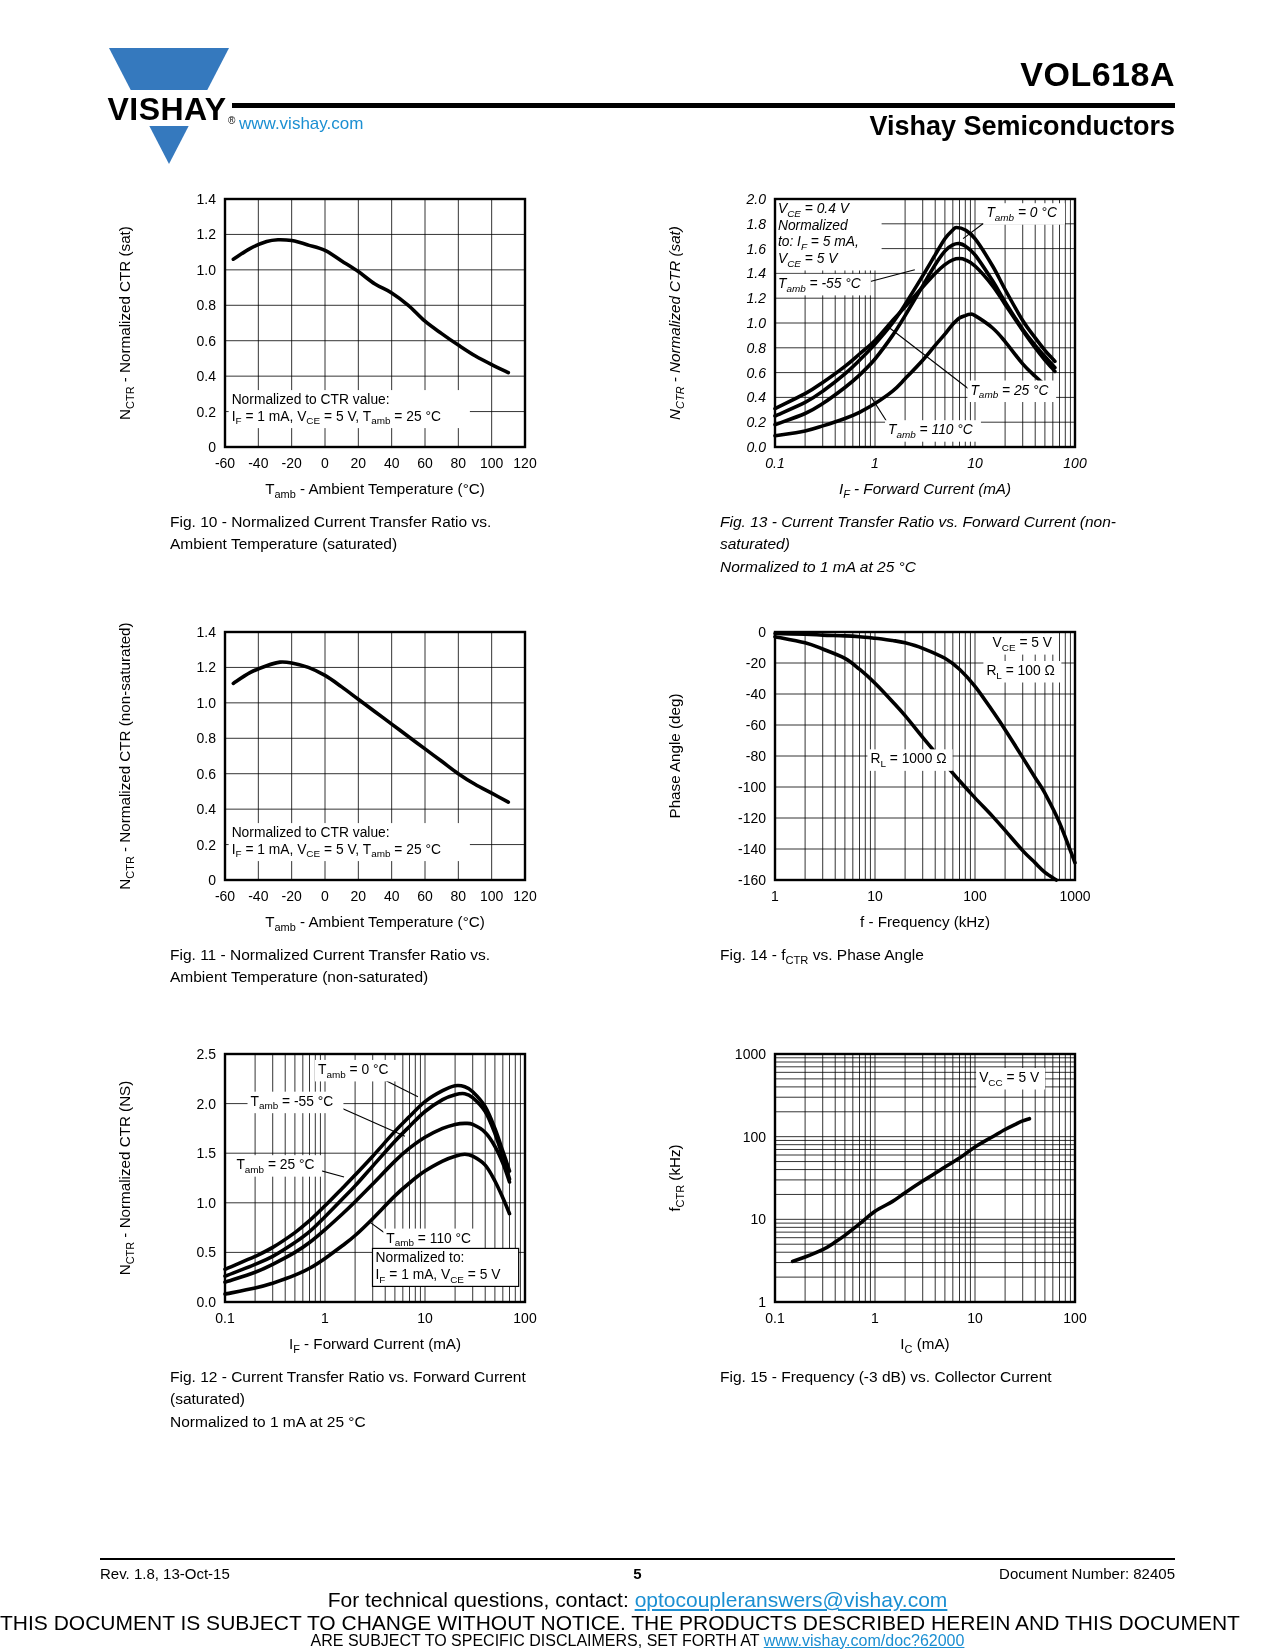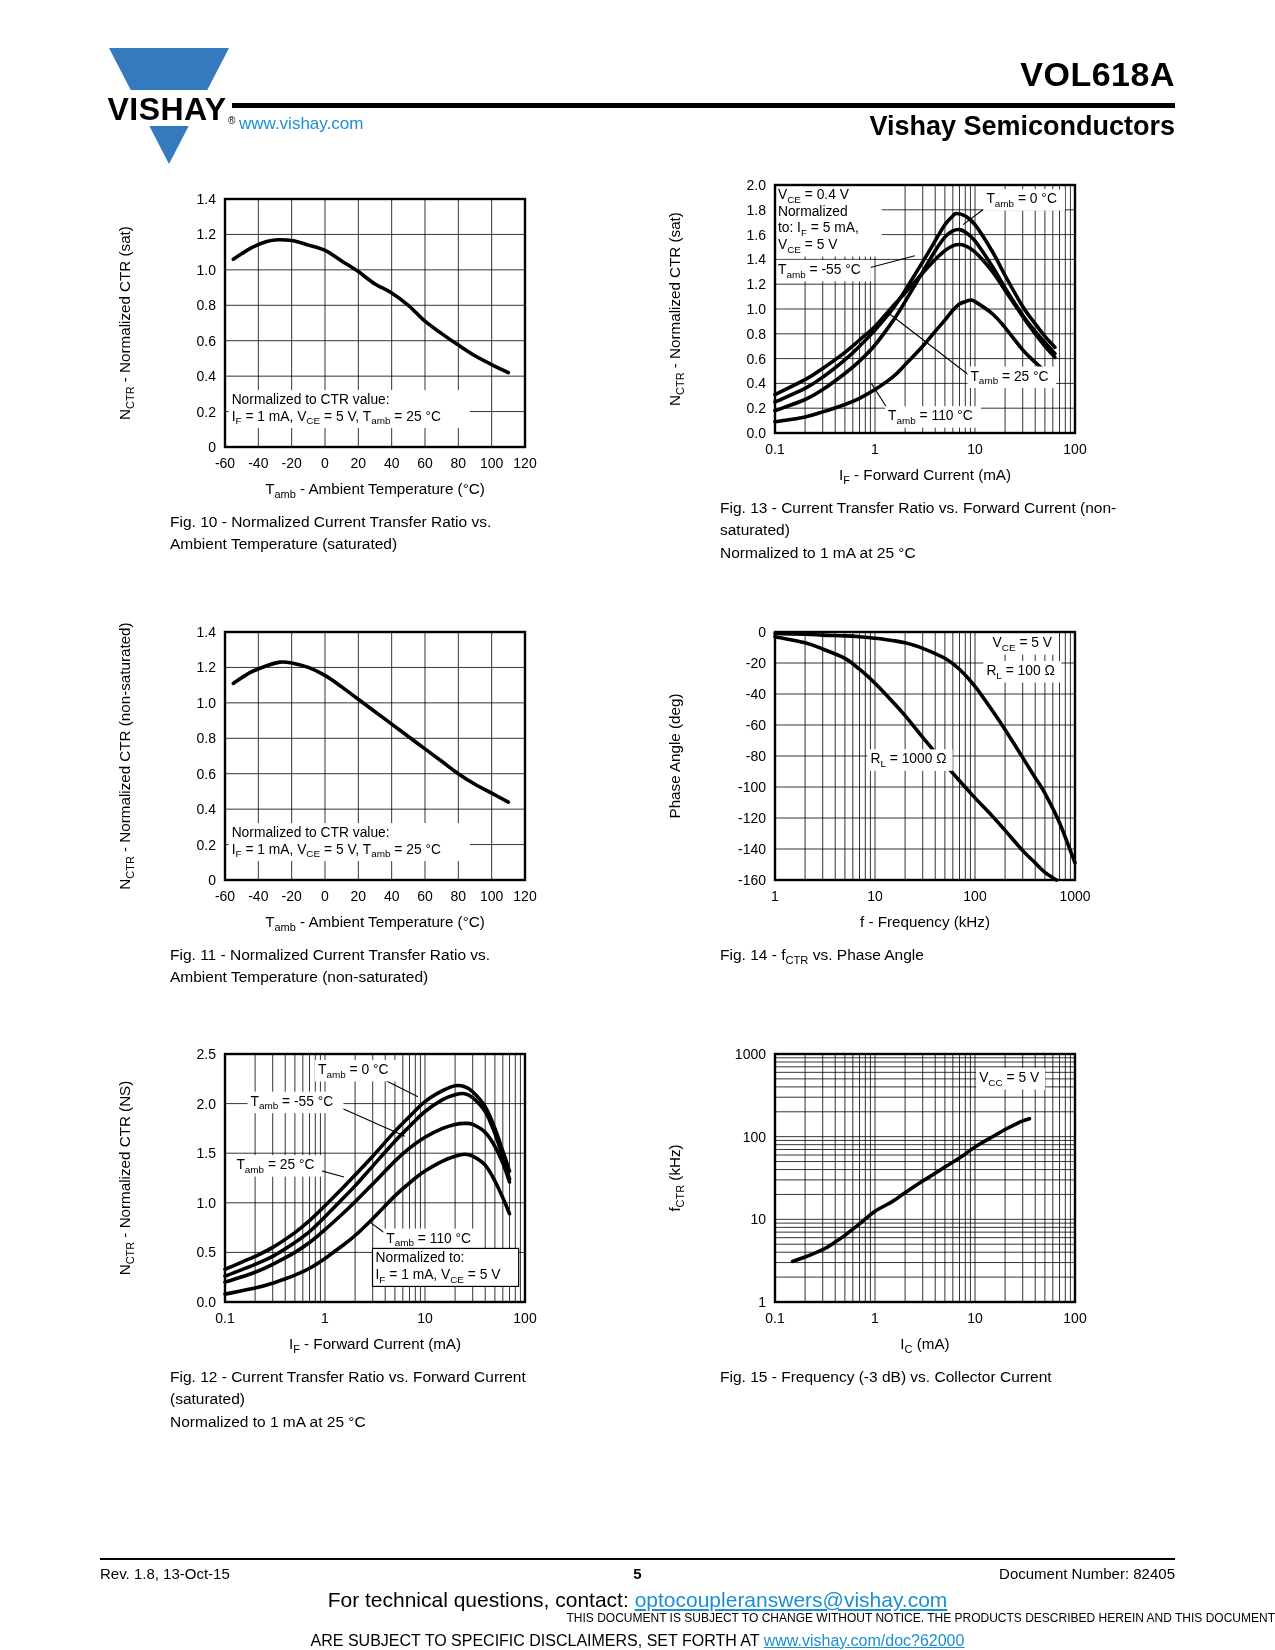--- a/index.html
+++ b/index.html
@@ -9,31 +9,31 @@
   .logo-svg{position:absolute;left:96px;top:44px;width:146px;height:126px;}
   .part-number{position:absolute;right:100px;top:55px;font-size:34px;font-weight:bold;letter-spacing:.5px;}
   .header-rule{position:absolute;left:232px;right:100px;top:103px;height:5px;background:#000;}
   .site-link{position:absolute;left:233px;top:114px;font-size:17px;color:#1b8fd2;text-decoration:none;margin-left:6px;}
   .division{position:absolute;right:100px;top:111px;font-size:27px;font-weight:bold;}
   
   figure{margin:0;position:absolute;width:480px;}
   figure svg.chart{display:block;width:480px;height:322px;}
   figcaption{width:480px;box-sizing:border-box;padding-left:70px;font-size:15.5px;line-height:1.45;margin-top:4px;}
   sub{font-size:72%;}
-  #f0{left:100px;top:185px;} #f1{left:650px;top:171px;}
+  #f0{left:100px;top:185px;} #f1{left:650px;top:185px;font-style:italic;}
   #f2{left:100px;top:618px;} #f3{left:650px;top:618px;}
   #f4{left:100px;top:1040px;} #f5{left:650px;top:1040px;}
   
   .footer-rule{position:absolute;left:100px;right:100px;top:1558px;height:2px;background:#000;}
   .footer-row{position:absolute;left:100px;right:100px;top:1565px;font-size:15px;}
   .footer-row .rev{position:absolute;left:0;}
   .footer-row .pageno{position:absolute;left:50%;transform:translateX(-50%);font-weight:bold;}
   .footer-row .docnum{position:absolute;right:0;}
   .contact-line{position:absolute;left:0;right:0;top:1588px;text-align:center;font-size:21px;}
-  .disc1{position:absolute;left:0;right:0;top:1611px;text-align:right;font-size:12px;}
+  .disc1{position:absolute;left:0;right:0;top:1611px;text-align:left;font-size:21px;}
   .disc2{position:absolute;left:0;right:0;top:1632px;text-align:center;font-size:16px;}
   .footer a{color:#1b8fd2;text-decoration:underline;}
 </style>
 </head>
 <body>
 
 <div class="page">
 
   <svg class="logo-svg" viewBox="0 0 146 126">
     <polygon points="13,4 133,4 73,120" fill="#3579be"></polygon>

